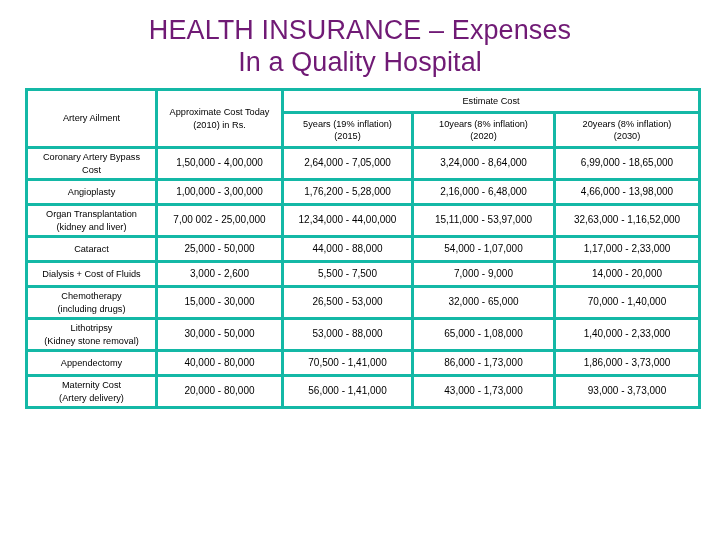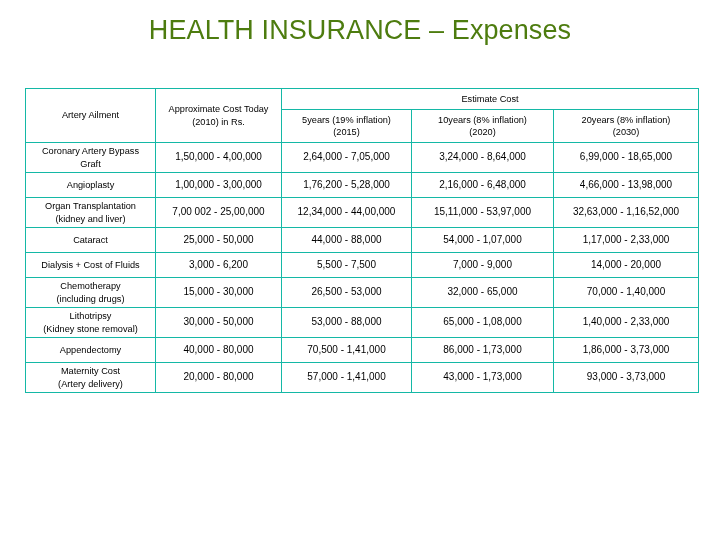--- a/index.html
+++ b/index.html
@@ -29,41 +29,41 @@
     top: 14px;
     width: 720px;
     text-align: center;
   }
   .title-line {
     display: block;
     font-family: "Liberation Sans", sans-serif;
     font-size: 27px;
     line-height: 32px;
     font-weight: 400;
-    color: #4d7c0f;
+    color: #701a75;
     letter-spacing: 0.1px;
     white-space: nowrap;
   }
 
   
   .table-wrap {
     position: absolute;
     left: 25px;
     top: 88px;
     width: 673px;
   }
   table.cost-table {
     width: 673px;
     border-collapse: collapse;
     table-layout: fixed;
     background: #ffffff;
   }
   table.cost-table td,
   table.cost-table th {
-    border: 1px solid #14b8a6;
+    border: 3px solid #14b8a6;
     padding: 2px 3px;
     text-align: center;
     vertical-align: middle;
     font-weight: 400;
     font-size: 9.2px;
     line-height: 12.5px;
     color: #000000;
     background: #ffffff;
     margin-top: 32px;
   }
@@ -109,20 +109,21 @@
   }
   .nowrap { white-space: nowrap; }
 </style>
 </head>
 <body>
 
 <div class="slide">
 
   <div class="title-block">
     <span class="title-line">HEALTH INSURANCE – Expenses</span>
+    <span class="title-line">In a Quality Hospital</span>
   </div>
 
   <div class="table-wrap">
     <table class="cost-table">
       <colgroup>
         <col class="c1">
           <col class="c2">
           <col class="c3">
           <col class="c4">
           <col class="c5">
@@ -149,21 +150,21 @@
             <span>20years (8% inflation)</span><br>
             <span>(2030)</span>
           </th>
         </tr>
       </thead>
       <tbody>
 
         <tr>
           <td class="ailment">
             <span>Coronary Artery Bypass</span><br>
-            <span>Graft</span>
+            <span>Cost</span>
           </td>
           <td class="value">1,50,000 - 4,00,000</td>
           <td class="value">2,64,000 - 7,05,000</td>
           <td class="value">3,24,000 - 8,64,000</td>
           <td class="value">6,99,000 - 18,65,000</td>
         </tr>
 
         <tr>
           <td class="ailment">
             <span>Angioplasty</span>
@@ -192,21 +193,21 @@
           <td class="value">25,000 - 50,000</td>
           <td class="value">44,000 - 88,000</td>
           <td class="value">54,000 - 1,07,000</td>
           <td class="value">1,17,000 - 2,33,000</td>
         </tr>
 
         <tr>
           <td class="ailment">
             <span class="nowrap">Dialysis + Cost of Fluids</span>
           </td>
-          <td class="value">3,000 - 6,200</td>
+          <td class="value">3,000 - 2,600</td>
           <td class="value">5,500 - 7,500</td>
           <td class="value">7,000 - 9,000</td>
           <td class="value">14,000 - 20,000</td>
         </tr>
 
         <tr>
           <td class="ailment">
             <span>Chemotherapy</span><br>
             <span>(including drugs)</span>
           </td>
@@ -236,21 +237,21 @@
           <td class="value">86,000 - 1,73,000</td>
           <td class="value">1,86,000 - 3,73,000</td>
         </tr>
 
         <tr>
           <td class="ailment">
             <span>Maternity Cost</span><br>
             <span>(Artery delivery)</span>
           </td>
           <td class="value">20,000 - 80,000</td>
-          <td class="value">57,000 - 1,41,000</td>
+          <td class="value">56,000 - 1,41,000</td>
           <td class="value">43,000 - 1,73,000</td>
           <td class="value">93,000 - 3,73,000</td>
         </tr>
 
       </tbody>
     </table>
   </div>
 
 </div>
 

